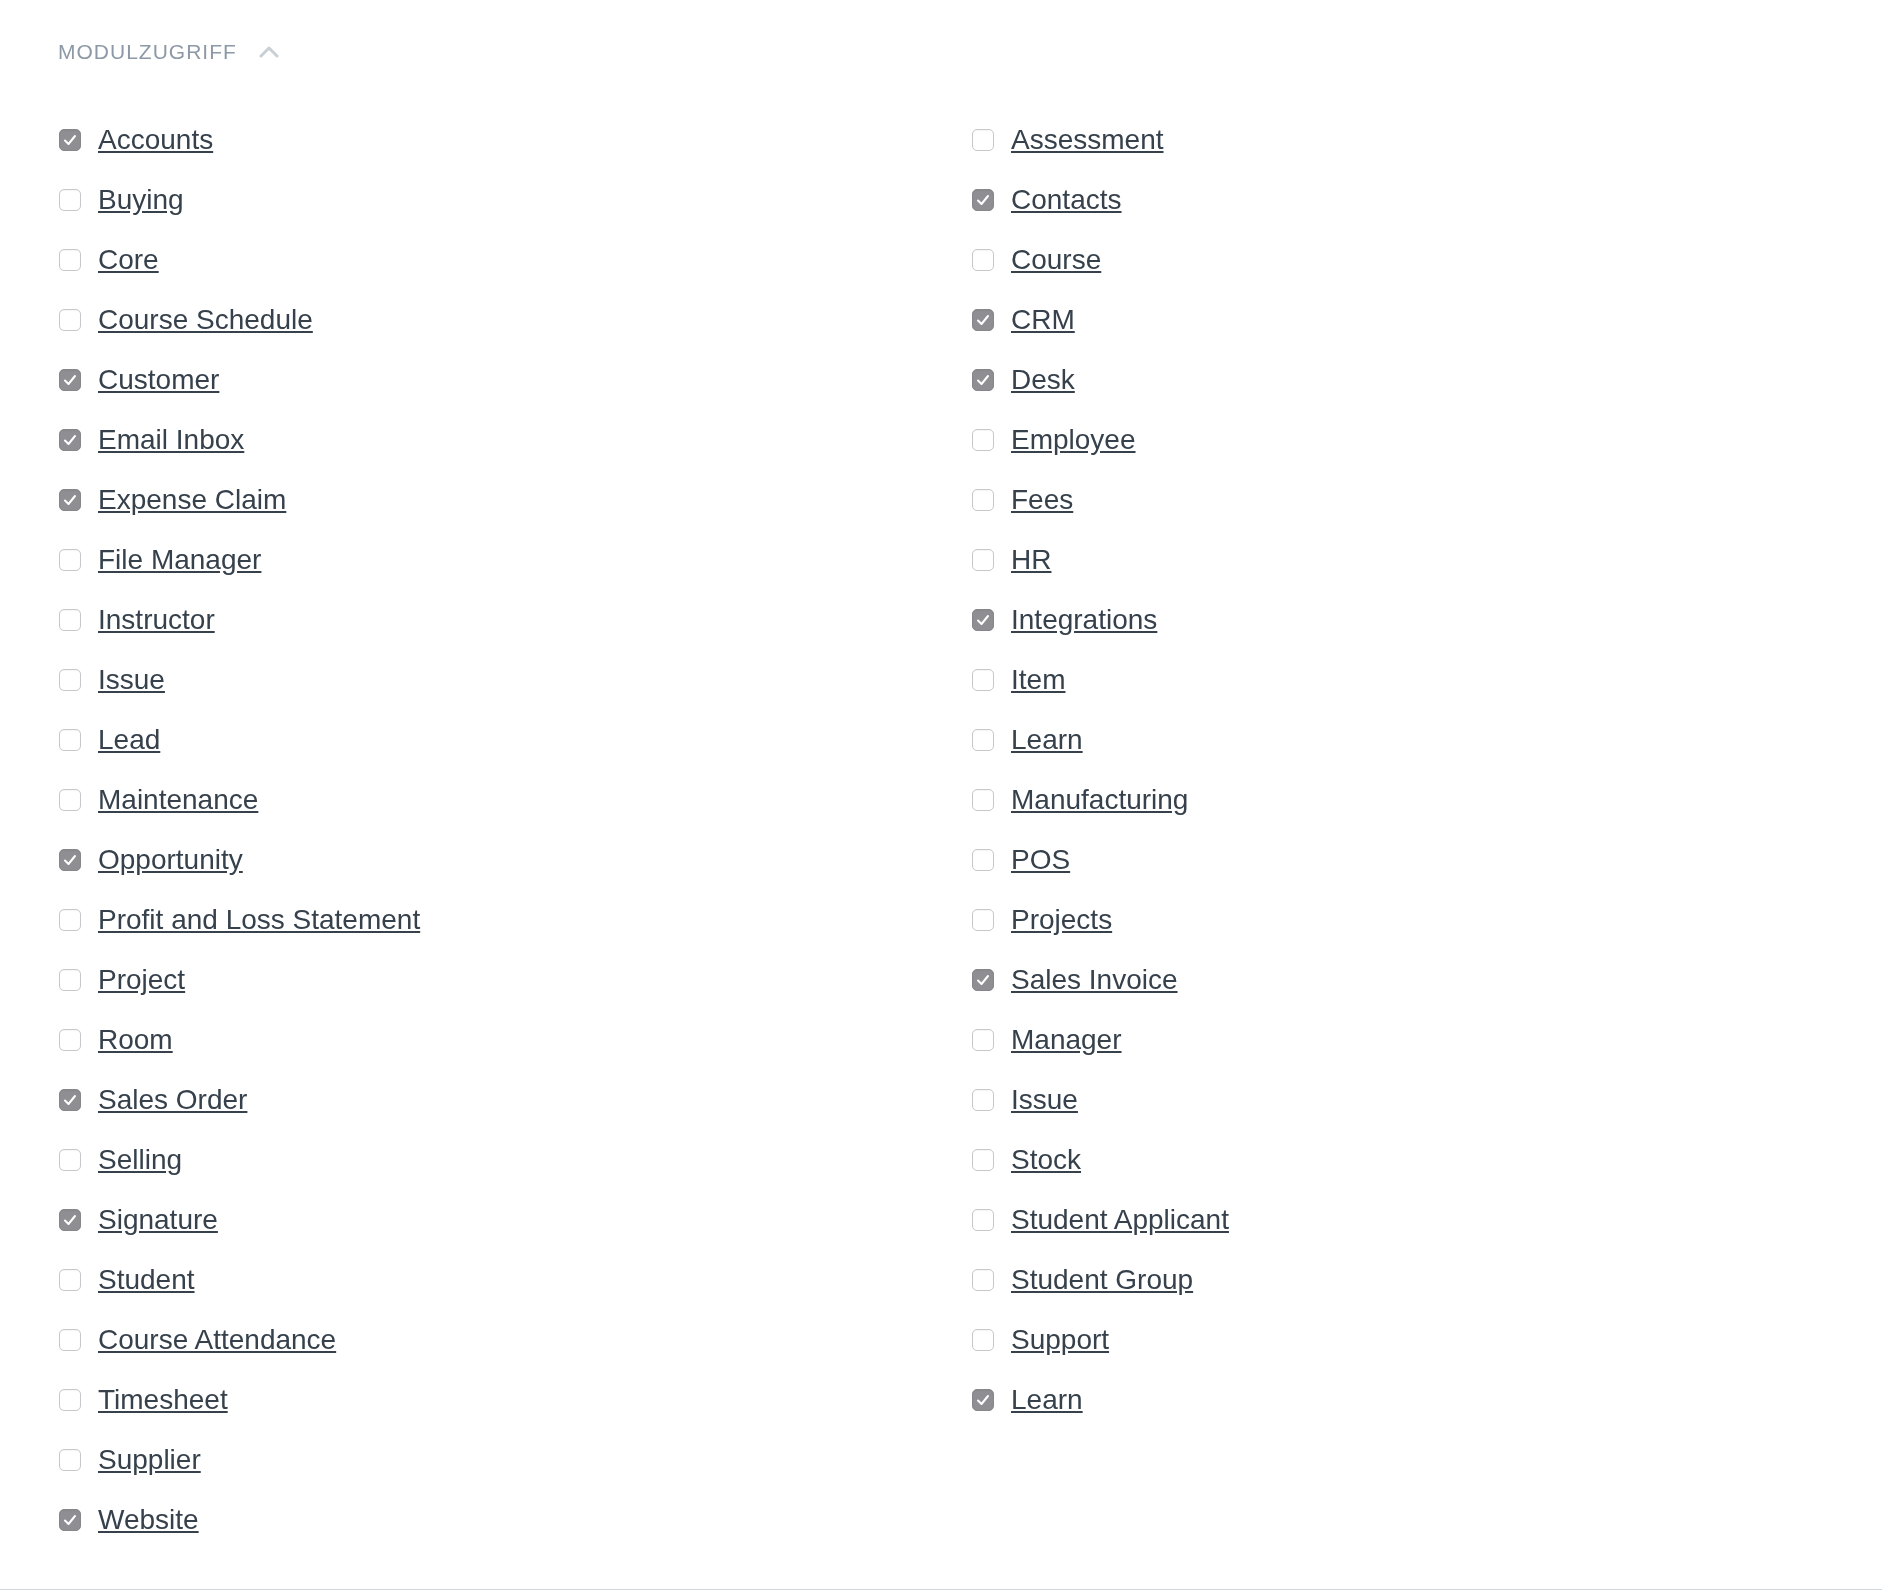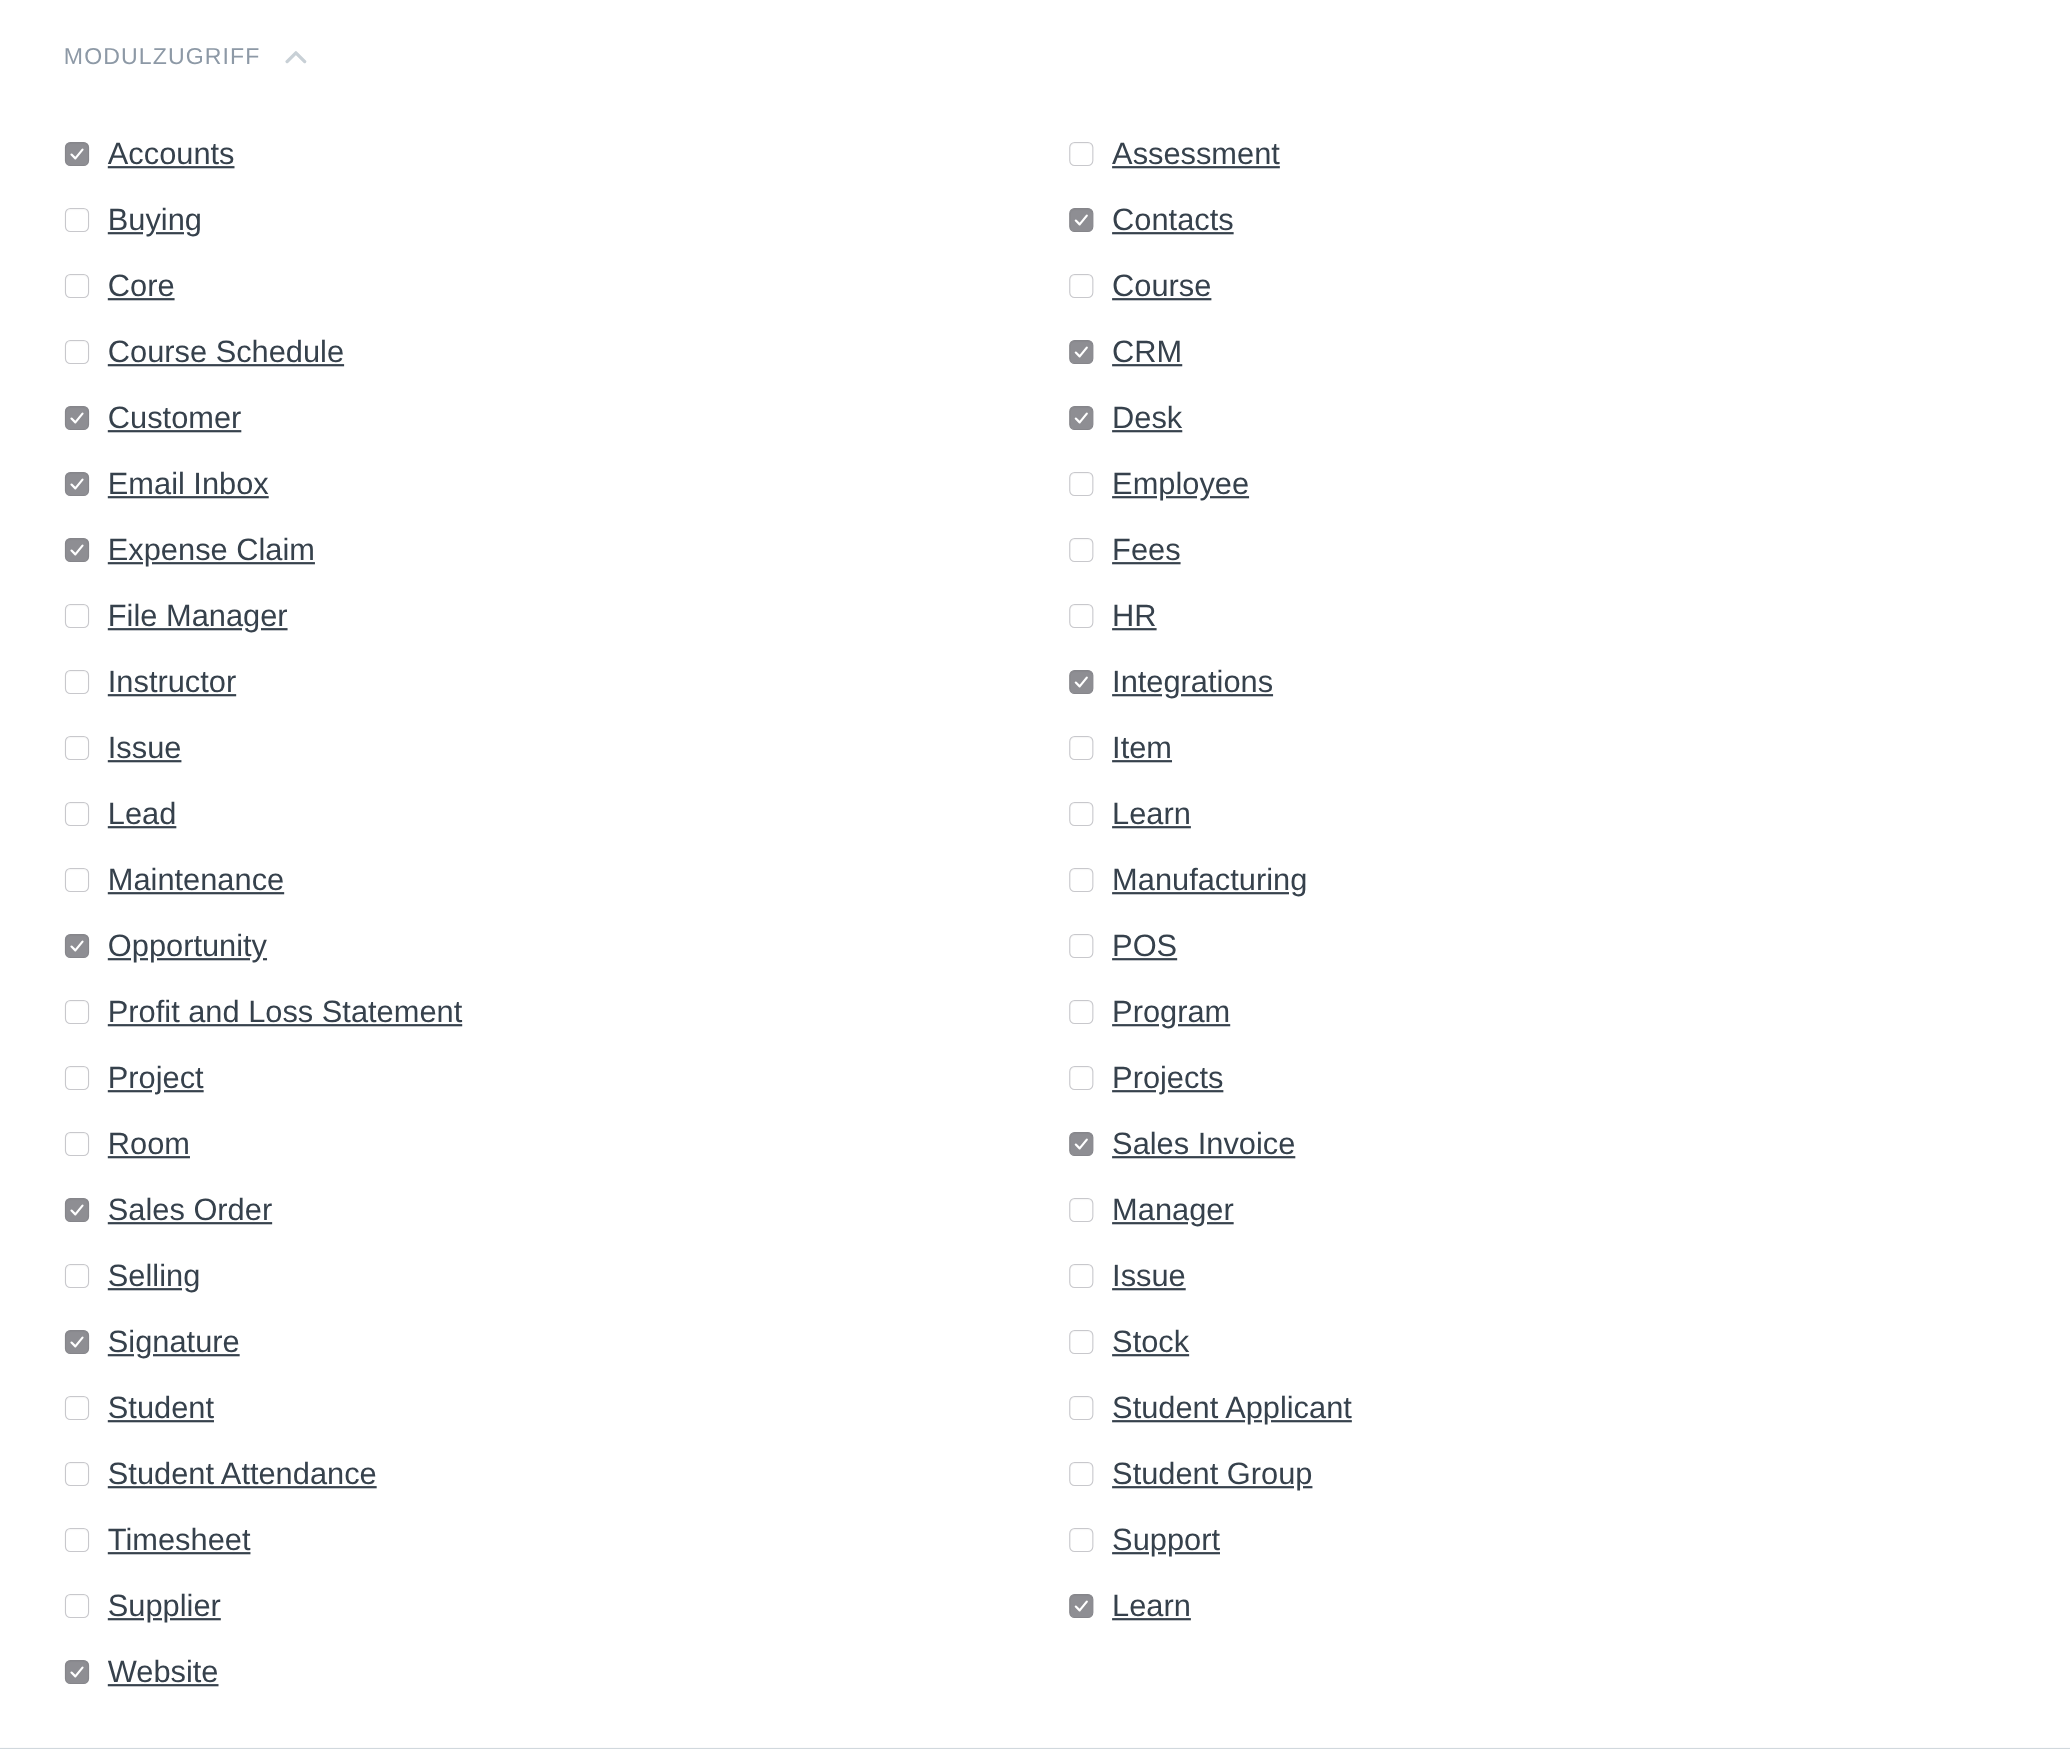--- a/index.html
+++ b/index.html
@@ -168,21 +168,21 @@
       <div class="item">
     <span class="cb" aria-checked="false">
       
     </span>
     <span class="label">Student</span>
   </div>
       <div class="item">
     <span class="cb" aria-checked="false">
       
     </span>
-    <span class="label">Student Attendance</span>
+    <span class="label">Course Attendance</span>
   </div>
       <div class="item">
     <span class="cb" aria-checked="false">
       
     </span>
     <span class="label">Timesheet</span>
   </div>
       <div class="item">
     <span class="cb" aria-checked="false">
       
@@ -277,26 +277,20 @@
     <span class="cb" aria-checked="false">
       
     </span>
     <span class="label">Manufacturing</span>
   </div>
       <div class="item">
     <span class="cb" aria-checked="false">
       
     </span>
     <span class="label">POS</span>
-  </div>
-      <div class="item">
-    <span class="cb" aria-checked="false">
-      
-    </span>
-    <span class="label">Program</span>
   </div>
       <div class="item">
     <span class="cb" aria-checked="false">
       
     </span>
     <span class="label">Projects</span>
   </div>
       <div class="item">
     <span class="cb checked" aria-checked="true">
       <svg width="14" height="12" viewBox="0 0 14 12">

